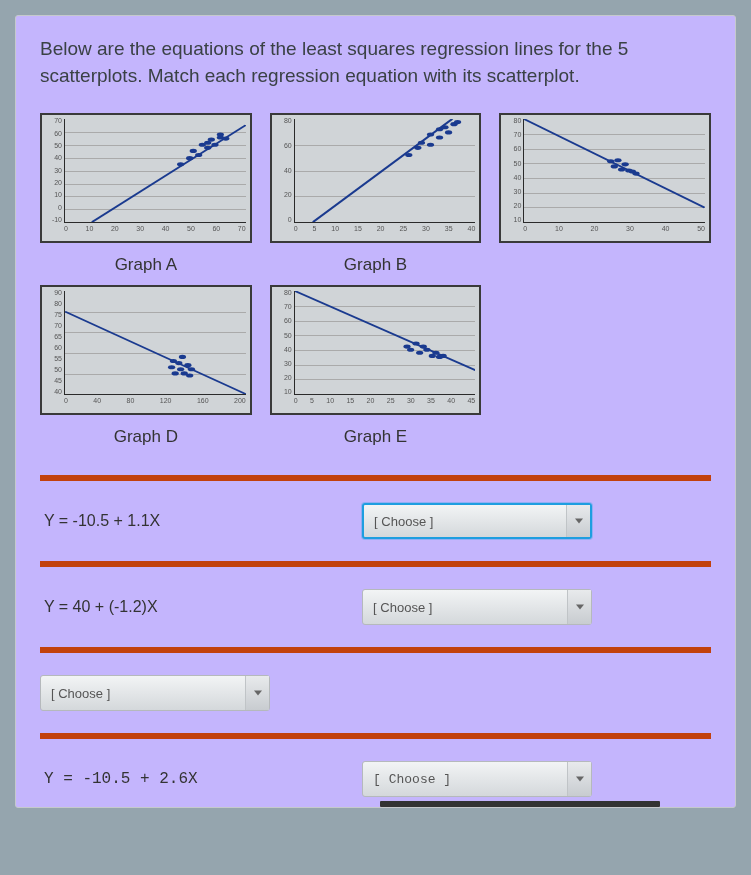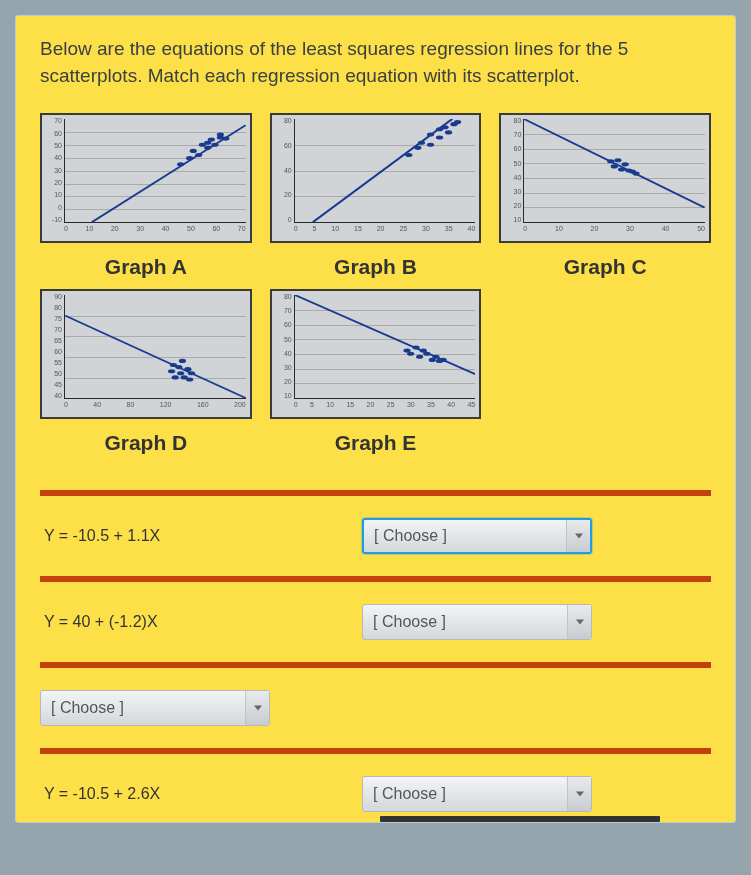--- a/index.html
+++ b/index.html
@@ -3,21 +3,21 @@
 <meta charset="utf-8">
 <style>
   * { box-sizing: border-box; margin: 0; padding: 0; }
   body {
     background: #95a5ae;
     font-family: Arial, Helvetica, sans-serif;
     padding: 15px;
     width: 751px;
   }
   .card {
-    background: #fde047;
+    background: #c4b5fd;
     border: 1px solid #c5c9cc;
     border-radius: 3px;
     padding: 20px 24px 0 24px;
   }
   .question-text {
     color: #3a4145;
     font-size: 19px;
     line-height: 1.4;
     margin-bottom: 24px;
   }
@@ -40,23 +40,23 @@
     position: absolute;
     left: 22px;
     right: 4px;
     top: 4px;
     bottom: 18px;
     border-left: 1.5px solid #2a2a2a;
     border-bottom: 1.5px solid #2a2a2a;
   }
   .chart-title {
     text-align: center;
-    font-weight: bold;
+    font-weight: normal;
     color: #333;
-    font-size: 21px;
+    font-size: 17px;
     margin-top: 12px;
   }
   .y-labels {
     position: absolute;
     left: 2px;
     top: 2px;
     bottom: 18px;
     width: 18px;
     display: flex;
     flex-direction: column;
@@ -86,21 +86,21 @@
     width: 230px;
     height: 36px;
     border: 1px solid #b5b9bc;
     background: linear-gradient(#f2f4f5, #d4d8db);
     border-radius: 3px;
     display: flex;
     align-items: center;
     padding: 0 10px;
     position: relative;
     color: #555;
-    font-size: 16px;
+    font-size: 13px;
     cursor: pointer;
   }
   .selectbox.focused {
     border: 2px solid #1e9ee0;
     box-shadow: 0 0 0 1px rgba(30,158,224,0.3);
   }
   .selectbox .arrow {
     position: absolute;
     right: 0;
     top: 0;
@@ -261,25 +261,24 @@
                 <circle cx="52" cy="40" r="2"></circle>
                 <circle cx="54" cy="49" r="2"></circle>
                 <circle cx="56" cy="44" r="2"></circle>
                 <circle cx="58" cy="50" r="2"></circle>
                 <circle cx="60" cy="51" r="2"></circle>
                 <circle cx="62" cy="53" r="2"></circle>
               </g>
           </svg>
         </div>
       </div>
-      <div class="chart-title">Graph C</div>
-    </div>
-  </div>
-
-  <div class="charts-row" style="margin-bottom:35px;">
+    </div>
+  </div>
+
+  <div class="charts-row" style="margin-bottom:28px;">
     <div class="chart-box">
       <div class="chart-frame">
         <div class="y-labels">
             <span>90</span>
             <span>80</span>
             <span>75</span>
             <span>70</span>
             <span>65</span>
             <span>60</span>
             <span>55</span>
@@ -408,21 +407,21 @@
         <span>[ Choose ]</span>
         <span class="arrow">
             <svg viewBox="0 0 10 6">
               <path d="M0 0 L5 6 L10 0 Z" fill="#666"></path>
             </svg>
           </span>
       </div>
     </div>
   </div>
 
-  <div class="match-block" style="border-bottom:none;padding-bottom:4px;">
+  <div class="match-block" style="border-bottom:none;padding-bottom:4px;font-family:Liberation Mono, monospace;">
     <div class="eq-label">Y = -10.5 + 2.6X</div>
     <div class="select-wrap">
       <div class="selectbox">
         <span>[ Choose ]</span>
         <span class="arrow">
             <svg viewBox="0 0 10 6">
               <path d="M0 0 L5 6 L10 0 Z" fill="#666"></path>
             </svg>
           </span>
       </div>

